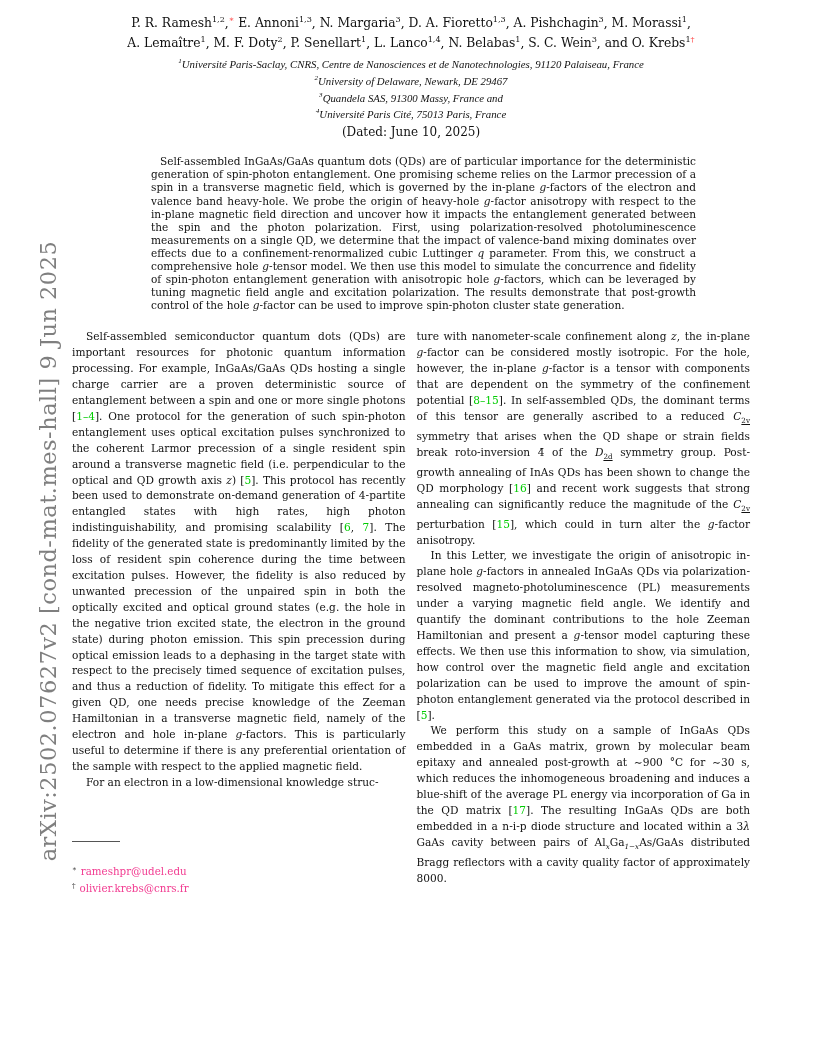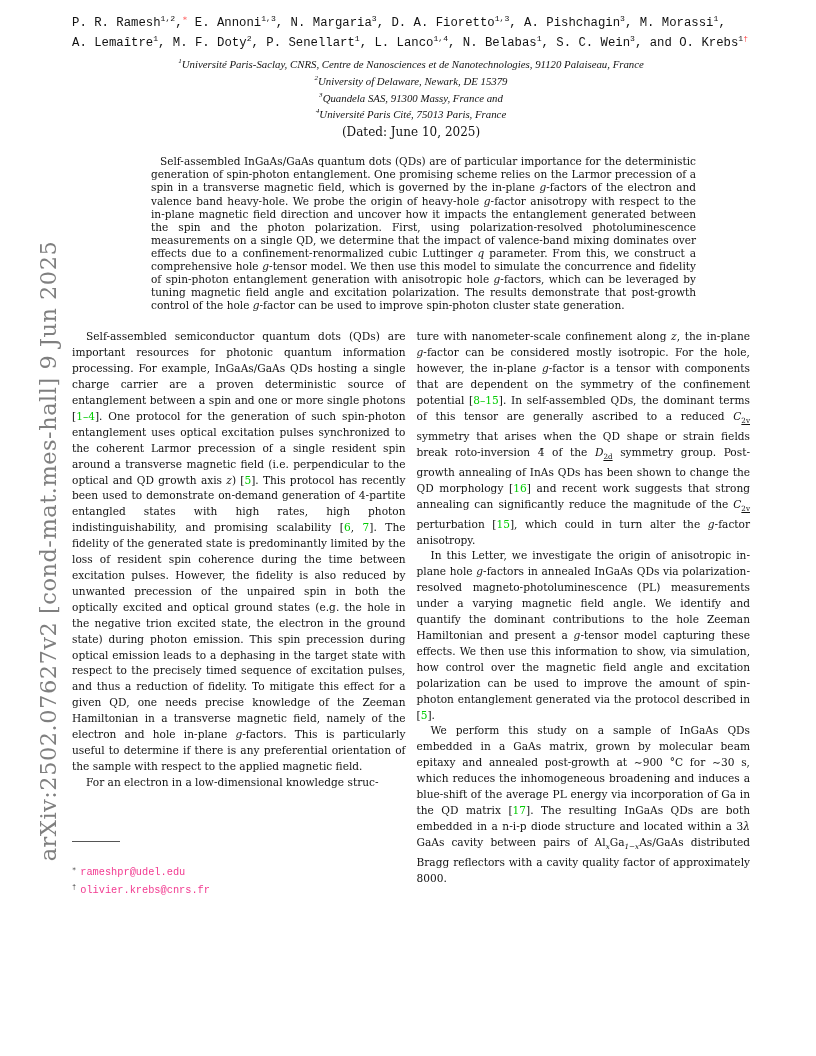--- a/index.html
+++ b/index.html
@@ -16,21 +16,21 @@
     transform:rotate(-90deg);
     font-size:22.5px; color:#7f7f7f; letter-spacing:0.5px;
     white-space:nowrap;
   }
   .content{position:absolute; left:72px; top:0; width:678px;}
   .title{
     margin-top:66px; text-align:center; font-weight:bold;
     font-size:15.3px; line-height:1.42; letter-spacing:0.1px;
   }
   .authors{
-    margin-top:13px; font-size:12.3px; line-height:1.5;font-family:Liberation Mono, monospace;
+    margin-top:13px; text-align:center; font-size:12.3px; line-height:1.5;
   }
   .affils{
     margin-top:2px; text-align:center; font-style:italic;
     font-size:10.8px; line-height:14.2px;font-family:Liberation Serif, serif;
   }
   .dated{margin-top:4px; text-align:center; font-size:12px;}
   .abstract{
     width:577px; margin:11px auto 0 63px;
     font-size:10.55px; line-height:13.1px; text-align:justify;
   }
@@ -39,21 +39,21 @@
     display:flex; gap:11px; margin-top:17px; align-items:stretch;
   }
   .col{flex:1 1 0; min-width:0; display:flex; flex-direction:column;gap:36px;}
   .bodypara{
     margin:0; font-size:10.6px; line-height:15.9px; text-align:justify;
     text-indent:14px; hyphens:auto;
   }
   .bodypara.noindent{text-indent:0;}
   .footnotes{margin-top:auto; padding-top:14px;}
   .fnrule{width:48px; border-top:1px solid #555; margin-bottom:20px;}
-  .fnrow{font-size:10.3px; line-height:14.5px;font-family:Liberation Mono, monospace;}
+  .fnrow{font-size:10.3px; line-height:14.5px;}
   .fnmark{
     vertical-align:super; font-size:68%; color:#333; margin-right:4px;
   }
   .email{color:#f23a90;}
   
   .sg-i{font-style:italic;}
   .sg-sub{vertical-align:sub; font-size:68%;text-decoration:underline;}
   .sg-subi{vertical-align:sub; font-size:68%; font-style:italic;}
   .sg-sup{vertical-align:super; font-size:66%;}
   .sg-supnote{vertical-align:super; font-size:66%; color:#ff4040;}
@@ -69,21 +69,21 @@
   <div class="content">
 
 
     <div class="authors">
       <div><span>P. R. Ramesh</span><span class="sg-sup">1,2</span><span>,</span><span class="sg-supnote">∗</span><span> E. Annoni</span><span class="sg-sup">1,3</span><span>, N. Margaria</span><span class="sg-sup">3</span><span>, D. A. Fioretto</span><span class="sg-sup">1,3</span><span>, A. Pishchagin</span><span class="sg-sup">3</span><span>, M. Morassi</span><span class="sg-sup">1</span><span>,</span></div>
       <div><span>A. Lemaître</span><span class="sg-sup">1</span><span>, M. F. Doty</span><span class="sg-sup">2</span><span>, P. Senellart</span><span class="sg-sup">1</span><span>, L. Lanco</span><span class="sg-sup">1,4</span><span>, N. Belabas</span><span class="sg-sup">1</span><span>, S. C. Wein</span><span class="sg-sup">3</span><span>, and O. Krebs</span><span class="sg-sup">1</span><span class="sg-supnote">†</span></div>
     </div>
 
     <div class="affils">
       <div><span class="sg-sup">1</span><span>Université Paris-Saclay, CNRS, Centre de Nanosciences et de Nanotechnologies, 91120 Palaiseau, France</span></div>
-      <div><span class="sg-sup">2</span><span>University of Delaware, Newark, DE 15379</span></div>
+      <div><span class="sg-sup">2</span><span>University of Delaware, Newark, DE 29467</span></div>
       <div><span class="sg-sup">3</span><span>Quandela SAS, 91300 Massy, France and</span></div>
       <div><span class="sg-sup">4</span><span>Université Paris Cité, 75013 Paris, France</span></div>
     </div>
 
     <div class="dated">(Dated: June 10, 2025)</div>
 
     <div class="abstract">
       <p><span>Self-assembled InGaAs/GaAs quantum dots (QDs) are of particular importance for the deterministic generation of spin-photon entanglement. One promising scheme relies on the Larmor precession of a spin in a transverse magnetic field, which is governed by the in-plane </span><span class="sg-i">g</span><span>-factors of the electron and valence band heavy-hole. We probe the origin of heavy-hole </span><span class="sg-i">g</span><span>-factor anisotropy with respect to the in-plane magnetic field direction and uncover how it impacts the entanglement generated between the spin and the photon polarization. First, using polarization-resolved photoluminescence measurements on a single QD, we determine that the impact of valence-band mixing dominates over effects due to a confinement-renormalized cubic Luttinger </span><span class="sg-i">q</span><span> parameter. From this, we construct a comprehensive hole </span><span class="sg-i">g</span><span>-tensor model. We then use this model to simulate the concurrence and fidelity of spin-photon entanglement generation with anisotropic hole </span><span class="sg-i">g</span><span>-factors, which can be leveraged by tuning magnetic field angle and excitation polarization. The results demonstrate that post-growth control of the hole </span><span class="sg-i">g</span><span>-factor can be used to improve spin-photon cluster state generation.</span></p>
     </div>
 

